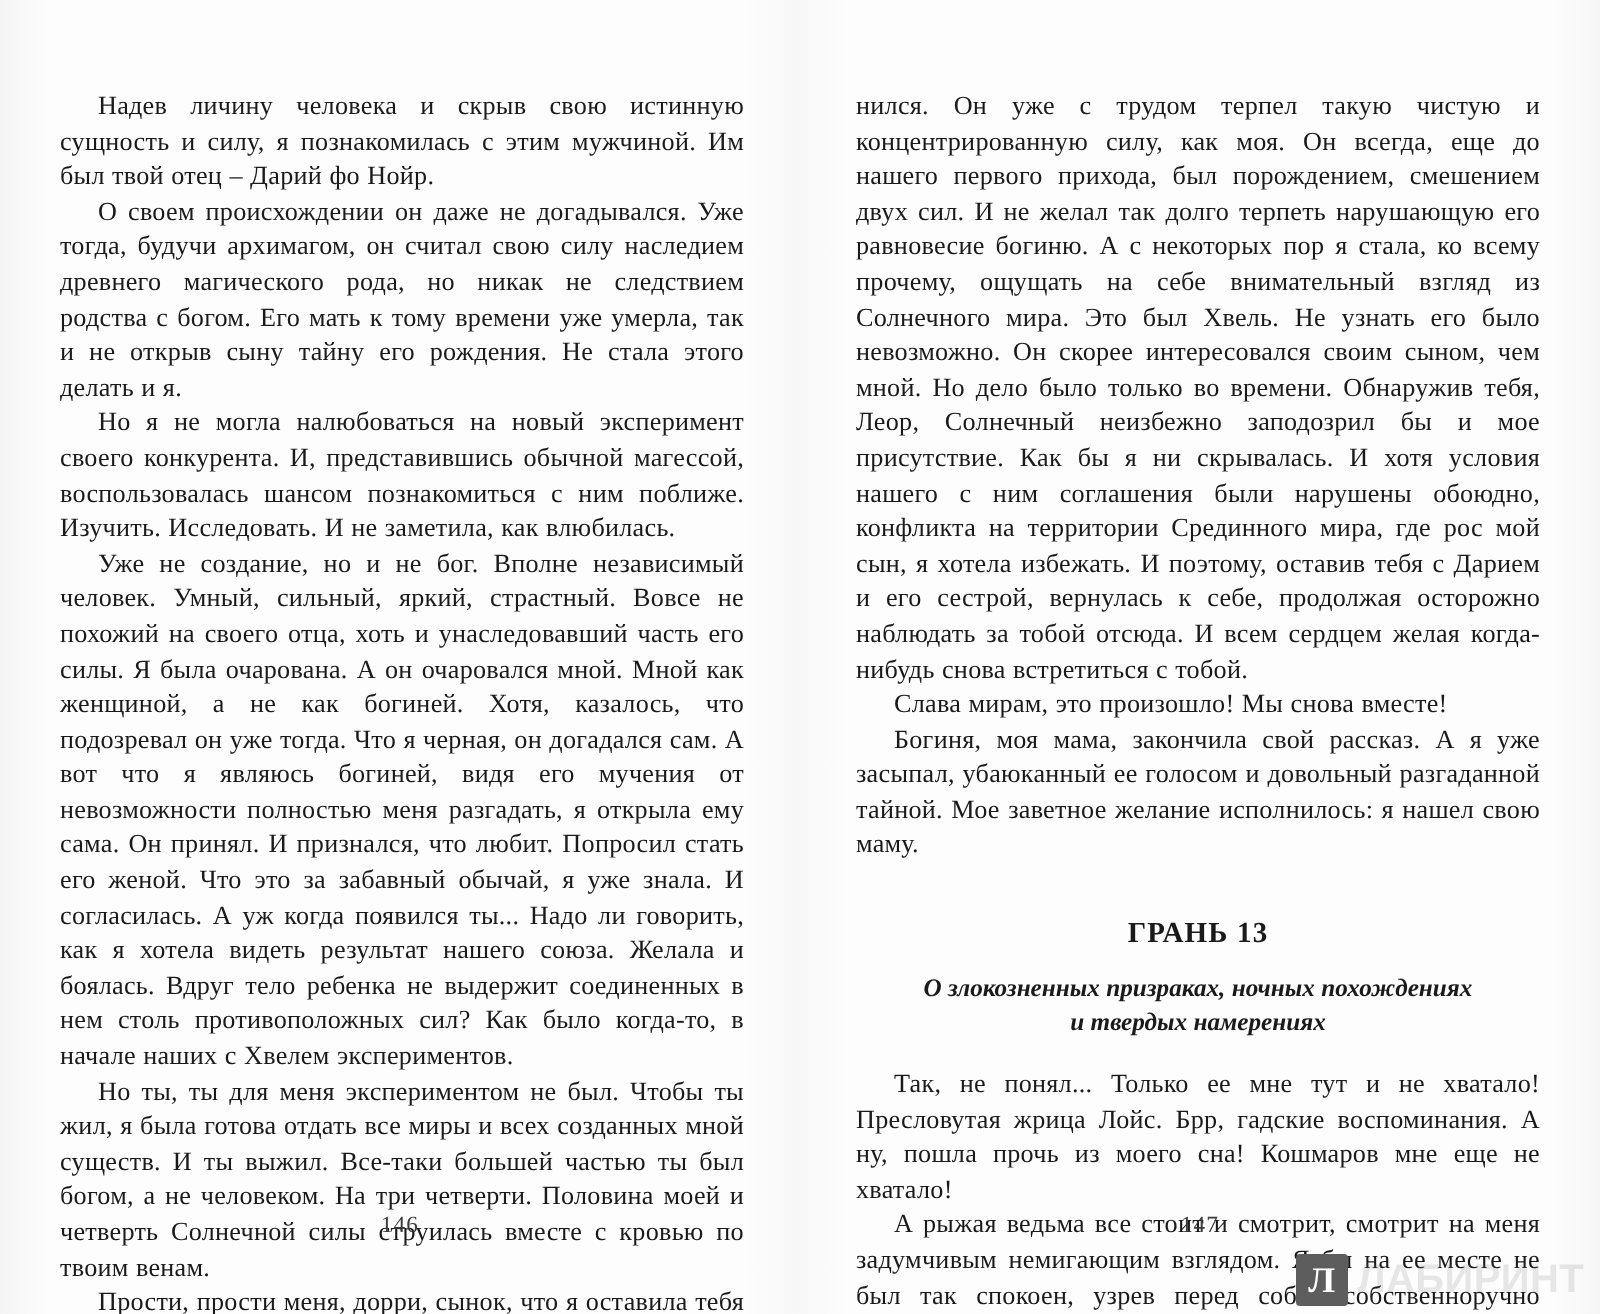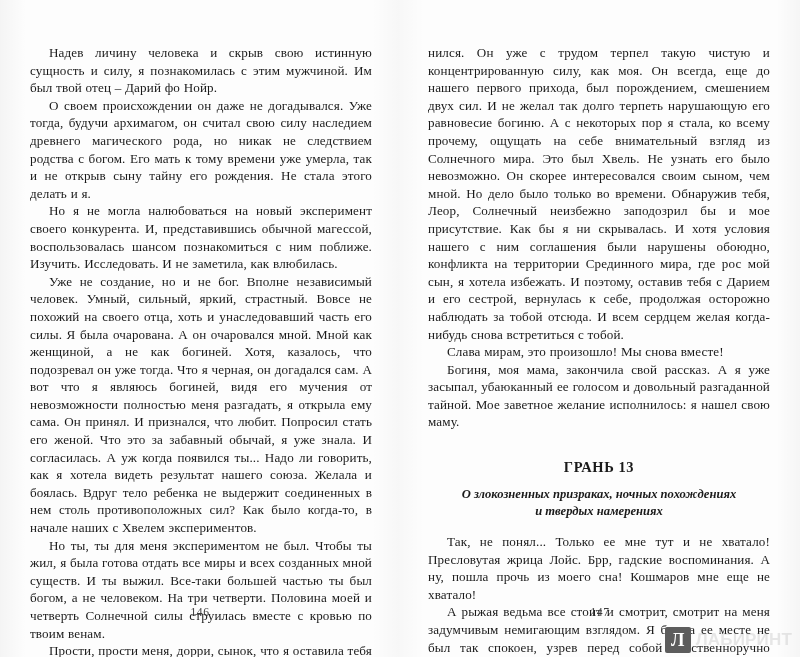--- a/index.html
+++ b/index.html
@@ -117,21 +117,21 @@
     color: #ffffff;
     font-family: "Liberation Serif", serif;
     font-weight: bold;
     font-size: 18px;
     line-height: 26px;
     text-align: center;
     border-radius: 2px;
   }
   .wm-text {
     font-family: "Liberation Sans", sans-serif;
-    font-size: 17px;
+    font-size: 20px;
     font-weight: bold;
     color: rgba(120,120,120,0.17);
     letter-spacing: 0.01em;
   }
 </style>
 </head>
 <body>
 
 <div class="spread">
 

